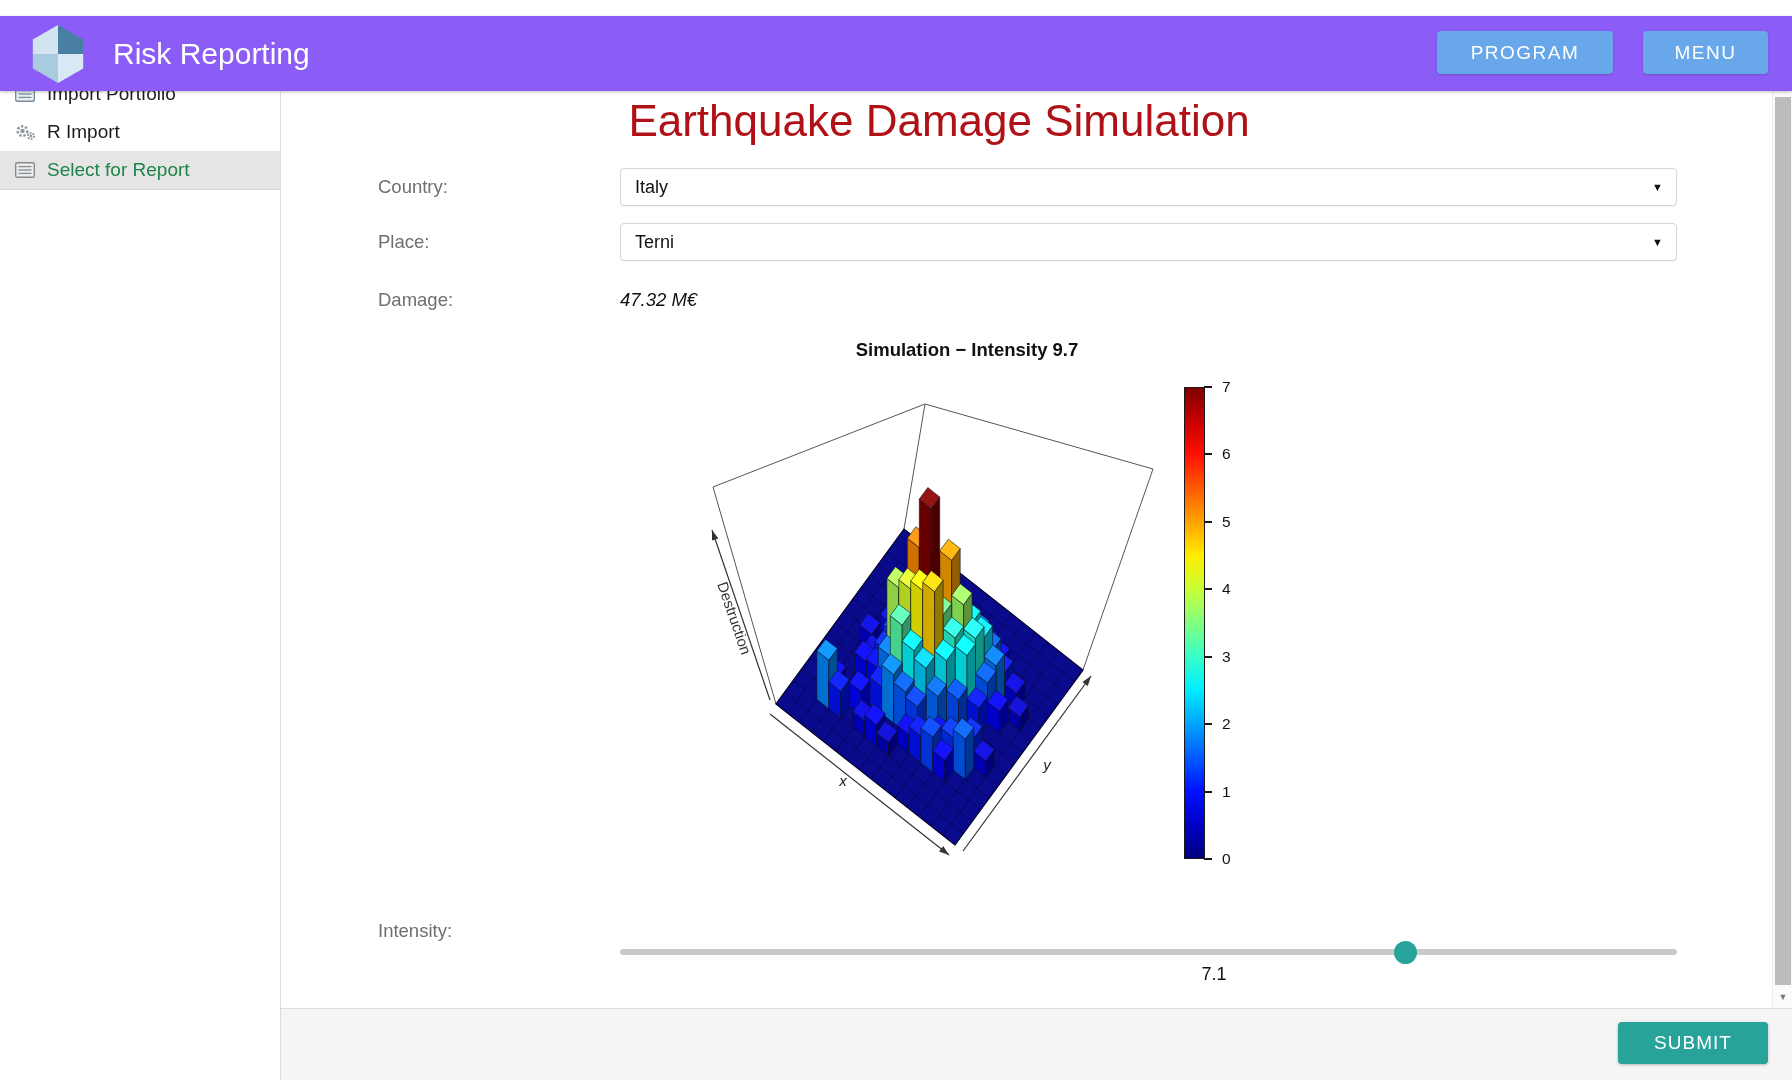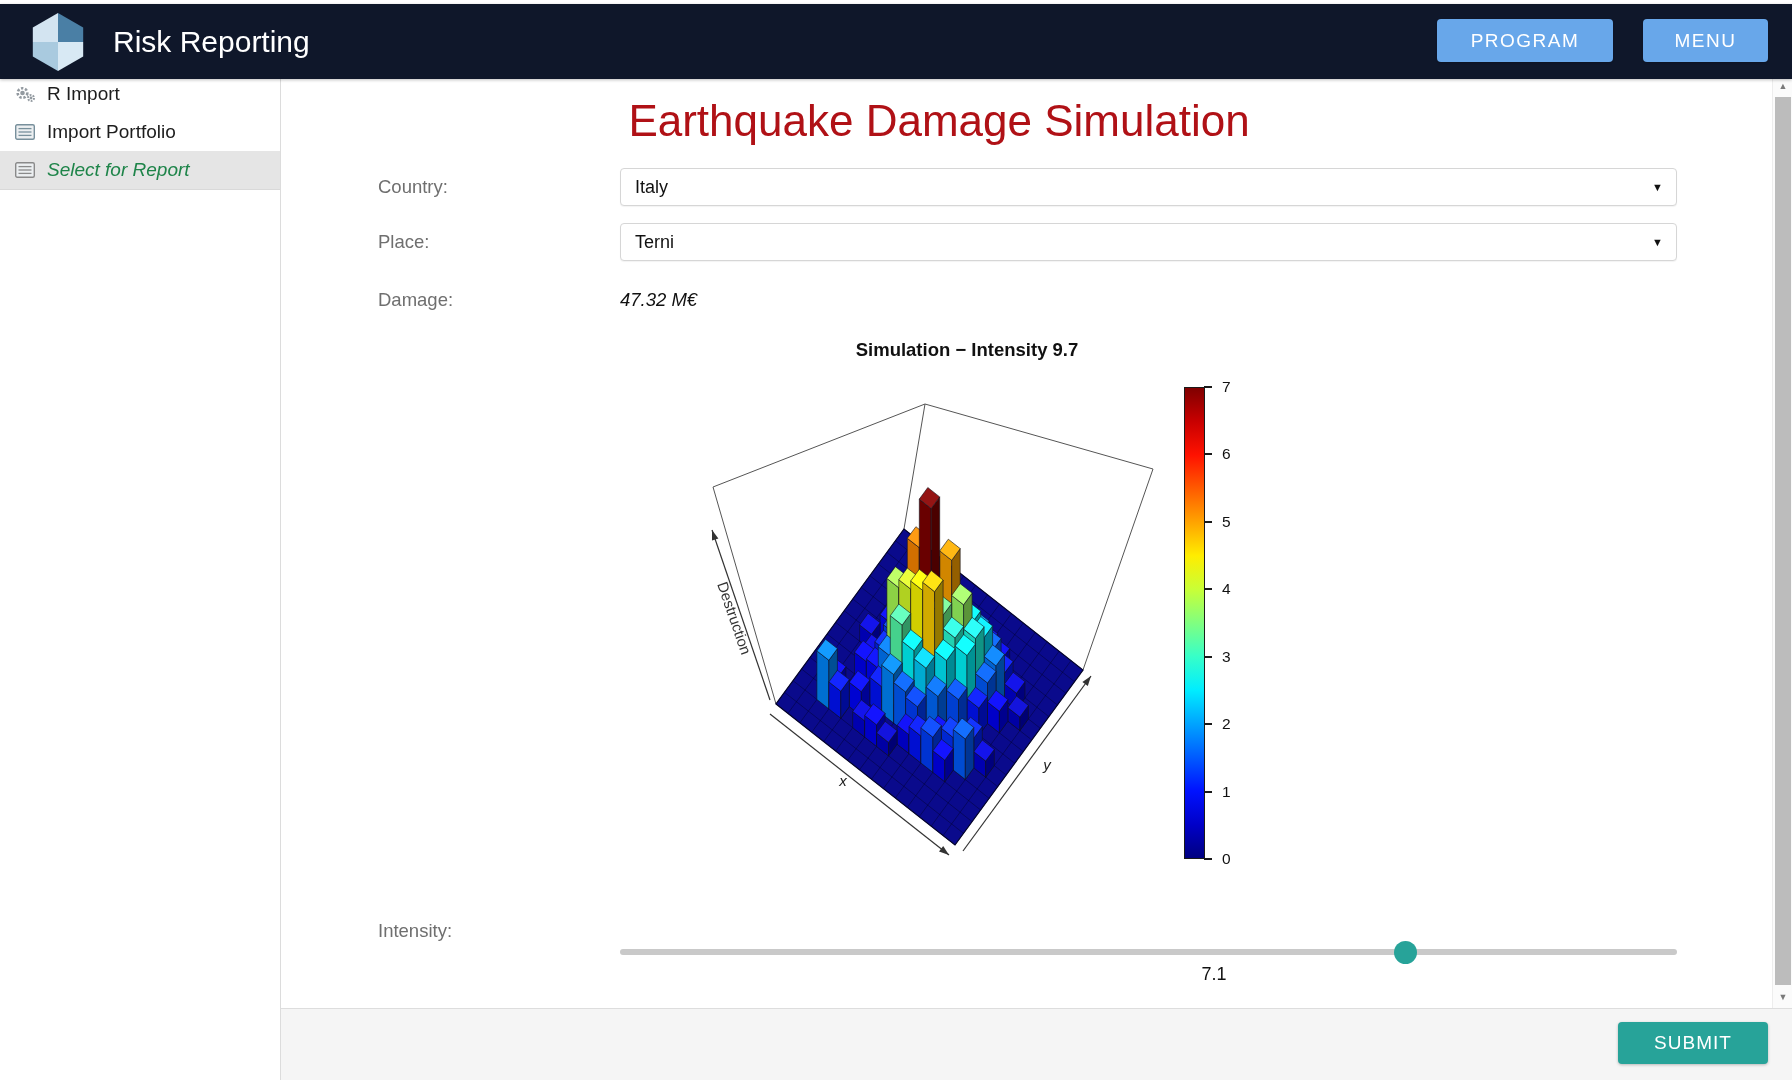--- a/index.html
+++ b/index.html
@@ -1,38 +1,38 @@
 <!DOCTYPE html>
 <html><head>
 <meta charset="utf-8">
 <style>
   * { margin:0; padding:0; box-sizing:border-box; }
   body { font-family:"Liberation Sans", sans-serif; background:#fff; }
   #page { position:relative; width:1792px; height:1080px; background:#fff; overflow:hidden; }
 
   
-  #header { position:absolute; left:0; top:4px; width:1792px; height:75px; background:#0f172a;
+  #header { position:absolute; left:0; top:16px; width:1792px; height:75px; background:#8b5cf6;
             box-shadow:0 1px 3px rgba(0,0,0,.25); z-index:20; }
   #logo { position:absolute; left:28px; top:7px; width:60px; height:62px; }
   #hdr-title { position:absolute; left:113px; top:0; height:75px; line-height:75px;
                color:#fff; font-size:30px; font-weight:400; }
   .hdr-btn { position:absolute; top:15px; height:43px; background:#68a7ea; color:#fff;
              border-radius:4px; font-size:19px; letter-spacing:1.5px; text-align:center;
              display:flex; align-items:center; justify-content:center; cursor:pointer;
              box-shadow:0 1px 2px rgba(0,0,0,.18); }
   #btn-program { left:1437px; width:176px; }
   #btn-menu   { left:1643px; width:125px; }
 
   
   #sidebar { position:absolute; left:0; top:75px; width:281px; height:1005px; background:#fff;
              border-right:1px solid #dcdcdc; z-index:10; }
   .side-item { height:38px; display:flex; align-items:center; padding-left:14px; gap:11px;
                font-size:19px; color:#1d1d1d; cursor:pointer; }
   .side-item .ic { width:22px; display:flex; align-items:center; justify-content:center; }
-  .side-item.active { background:#e5e5e5; color:#1e8449; font-style:italic; }
+  .side-item.active { background:#e5e5e5; color:#1e8449; }
   .side-sep { height:1px; background:#d9d9d9; }
 
   
   #main-title { position:absolute; left:539px; top:96px; width:800px; text-align:center;
                 color:#b01116; font-size:44px; font-weight:400; }
   .flabel { position:absolute; left:378px; height:38px; line-height:38px; font-size:18.5px; color:#6f6f6f; }
   #lbl-country { top:168px; } #lbl-place { top:223px; } #lbl-damage { top:281px; } #lbl-intensity { top:912px; }
   .selbox { position:absolute; left:620px; width:1057px; height:38px; background:#fff;
             border:1px solid #d6d6d6; border-radius:4px; box-shadow:0 1px 1px rgba(0,0,0,.05);
             font-size:18px; color:#111; line-height:36px; padding-left:14px; cursor:pointer; }
@@ -84,39 +84,39 @@
       <polygon points="30,32 56,32 56,47 30,62" fill="#d8e9f4"></polygon>
     </svg>
     <div id="hdr-title">Risk Reporting</div>
     <div id="btn-program" class="hdr-btn">PROGRAM</div>
     <div id="btn-menu" class="hdr-btn">MENU</div>
   </div>
 
   <div id="sidebar">
     <div class="side-item">
       <span class="ic">
+        <svg width="20" height="16" viewBox="0 0 20 16">
+          <rect x="0.7" y="0.7" width="18.6" height="14.6" rx="1.5" fill="#eceff1" stroke="#78909c" stroke-width="1.4"></rect>
+          <line x1="3.5" y1="4.6" x2="16.5" y2="4.6" stroke="#78909c" stroke-width="1.3"></line>
+          <line x1="3.5" y1="8" x2="16.5" y2="8" stroke="#78909c" stroke-width="1.3"></line>
+          <line x1="3.5" y1="11.4" x2="16.5" y2="11.4" stroke="#78909c" stroke-width="1.3"></line>
+        </svg>
+      </span>
+      <span>Import Portfolio</span>
+    </div>
+    <div class="side-item">
+      <span class="ic">
         <svg width="22" height="18" viewBox="0 0 22 18">
           <circle cx="8.5" cy="8" r="4.8" fill="none" stroke="#939aa0" stroke-width="2.6" stroke-dasharray="2.4 1.7"></circle>
           <circle cx="8.5" cy="8" r="2.3" fill="#939aa0"></circle>
           <circle cx="17" cy="13" r="3" fill="none" stroke="#939aa0" stroke-width="2" stroke-dasharray="1.8 1.3"></circle>
           <circle cx="17" cy="13" r="1.4" fill="#939aa0"></circle>
         </svg>
       </span>
       <span>R Import</span>
-    </div>
-    <div class="side-item">
-      <span class="ic">
-        <svg width="20" height="16" viewBox="0 0 20 16">
-          <rect x="0.7" y="0.7" width="18.6" height="14.6" rx="1.5" fill="#eceff1" stroke="#78909c" stroke-width="1.4"></rect>
-          <line x1="3.5" y1="4.6" x2="16.5" y2="4.6" stroke="#78909c" stroke-width="1.3"></line>
-          <line x1="3.5" y1="8" x2="16.5" y2="8" stroke="#78909c" stroke-width="1.3"></line>
-          <line x1="3.5" y1="11.4" x2="16.5" y2="11.4" stroke="#78909c" stroke-width="1.3"></line>
-        </svg>
-      </span>
-      <span>Import Portfolio</span>
     </div>
     <div class="side-item active">
       <span class="ic">
         <svg width="20" height="16" viewBox="0 0 20 16">
           <rect x="0.7" y="0.7" width="18.6" height="14.6" rx="1.5" fill="#eceff1" stroke="#8a8a8a" stroke-width="1.4"></rect>
           <line x1="3.5" y1="4.6" x2="16.5" y2="4.6" stroke="#8a8a8a" stroke-width="1.3"></line>
           <line x1="3.5" y1="8" x2="16.5" y2="8" stroke="#8a8a8a" stroke-width="1.3"></line>
           <line x1="3.5" y1="11.4" x2="16.5" y2="11.4" stroke="#8a8a8a" stroke-width="1.3"></line>
         </svg>
       </span>

